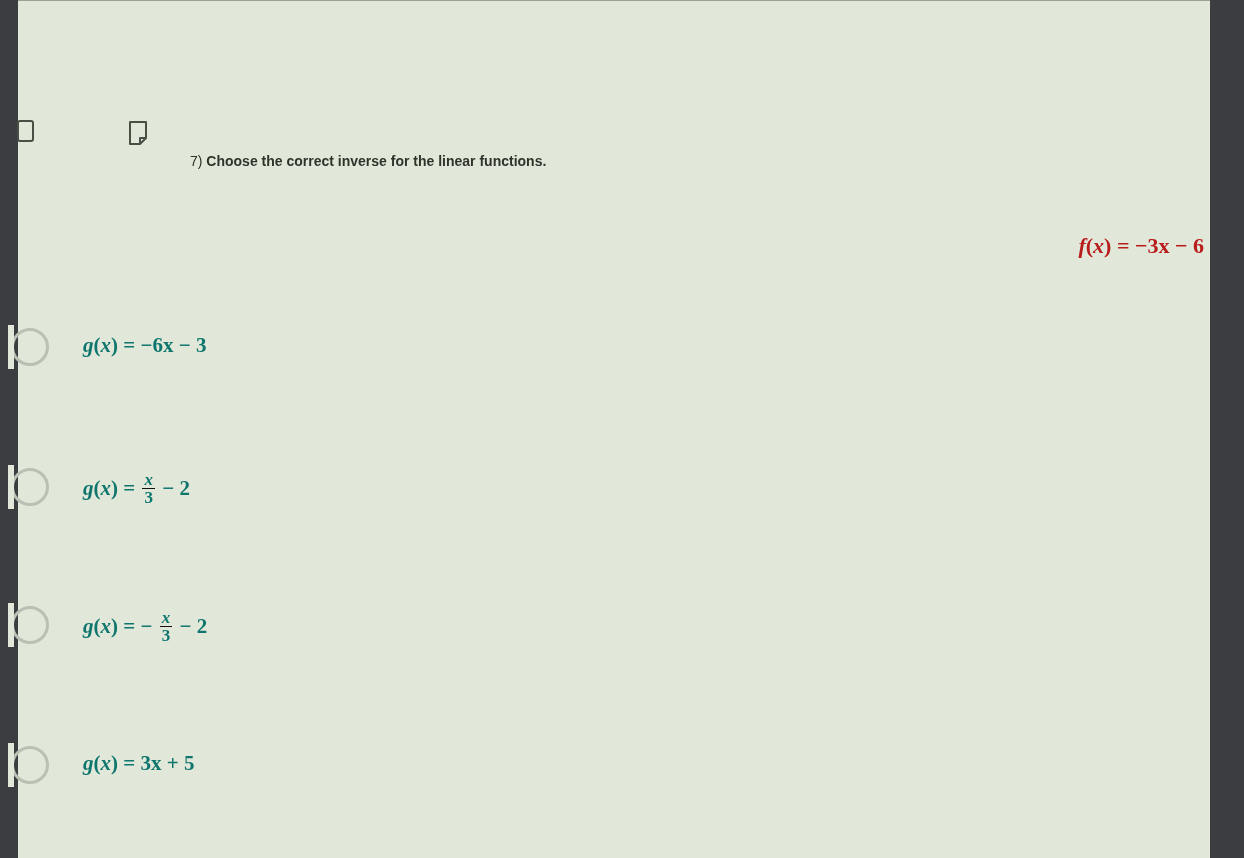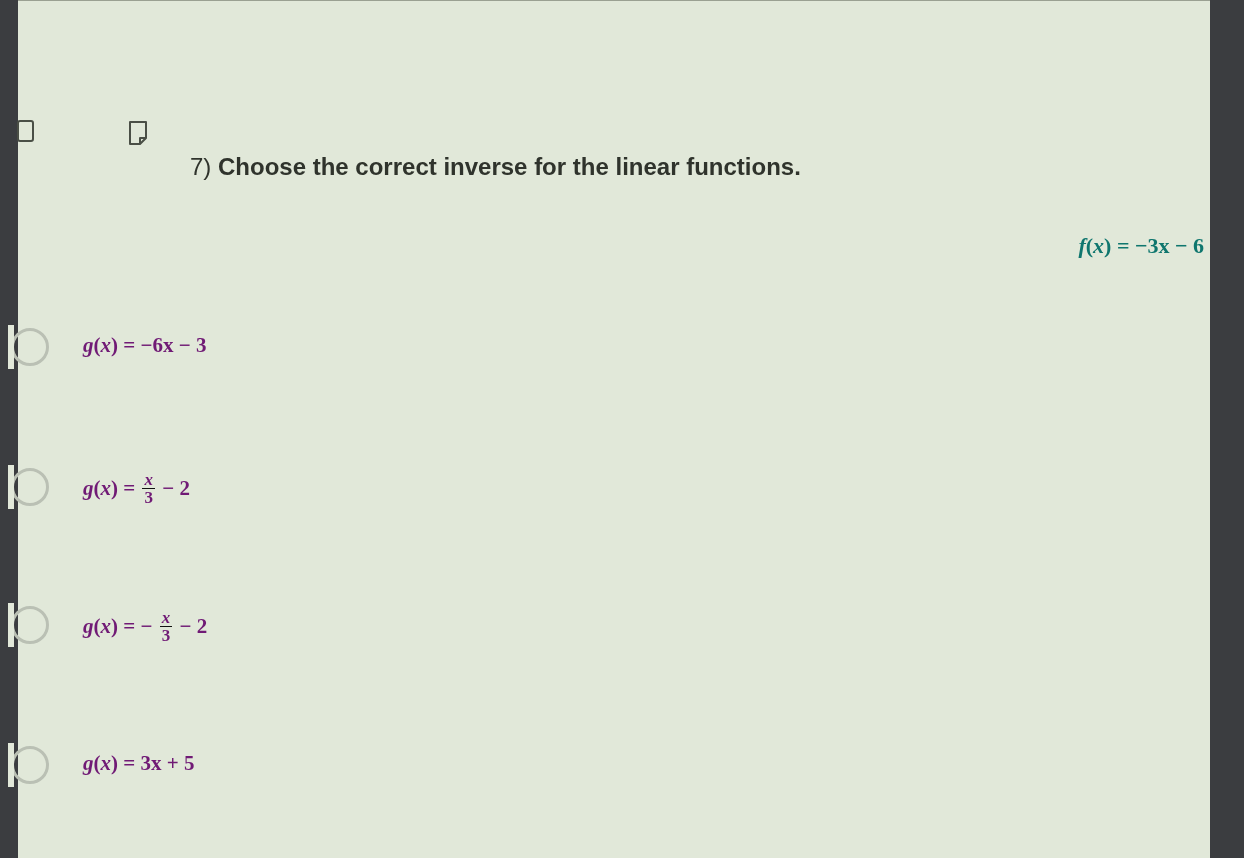--- a/index.html
+++ b/index.html
@@ -27,33 +27,33 @@
     height: 28px;
     color: #4a4f46;
   }
   .flag-icon { left: -3px; }
   .note-icon { left: 108px; }
   .left-rail-icon svg { width: 100%; height: 100%; }
   .question-line {
     position: absolute;
     left: 172px;
     top: 152px;
-    font-size: 24px;
+    font-size: 14px;
     color: #2f332c;
     font-weight: 400;
   }
   .question-line .num { color: #2f332c; font-weight: 400; }
   .question-line .txt { font-weight: 700; }
   .equation-right {
     position: absolute;
     right: 6px;
     top: 232px;
     font-size: 22px;
     font-family: "Times New Roman", Georgia, serif;
-    color: #0f766e;
+    color: #b91c1c;
     font-weight: 700;
   }
   .option {
     position: absolute;
     left: 0px;
     width: 100%;
   }
   .opt-a { top: 330px; }
   .opt-b { top: 470px; }
   .opt-c { top: 608px; }
@@ -78,21 +78,21 @@
     height: 44px;
     background: #e1e8d9;
   }
   .opt-label {
     position: absolute;
     left: 65px;
     top: 2px;
     font-size: 21px;
     font-family: "Times New Roman", Georgia, serif;
     font-weight: 700;
-    color: #701a75;
+    color: #0f766e;
     white-space: nowrap;
   }
   .mi { font-style: italic; }
   .frac {
     display: inline-block;
     vertical-align: middle;
     text-align: center;
     line-height: 1;
     margin: 0 2px;
     position: relative;

